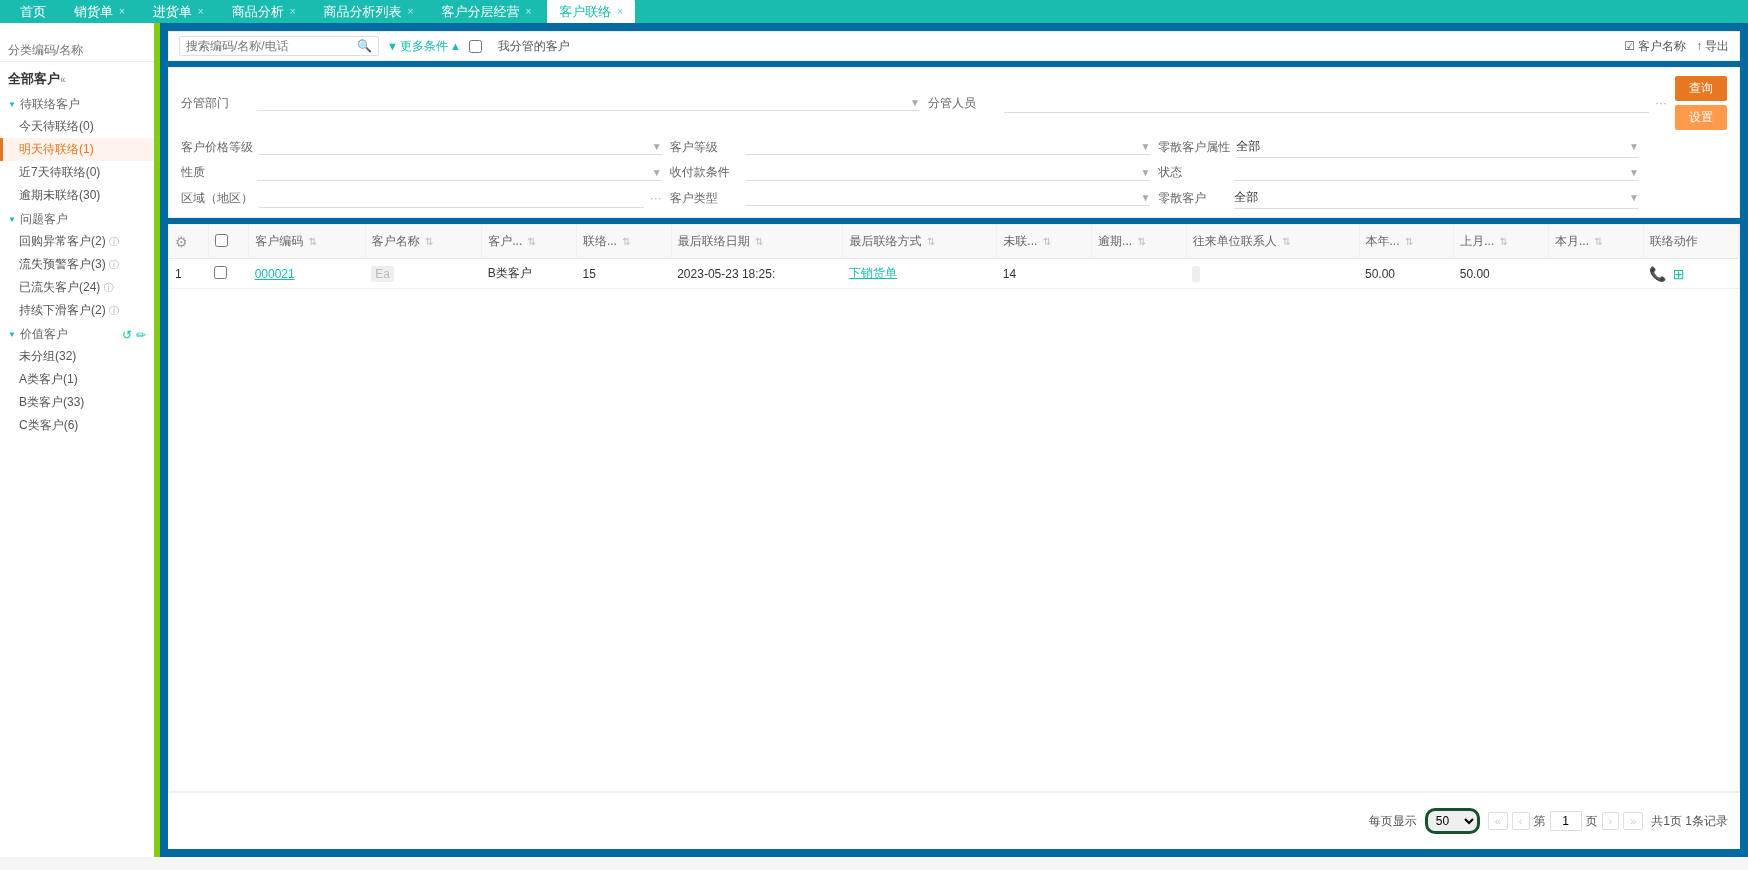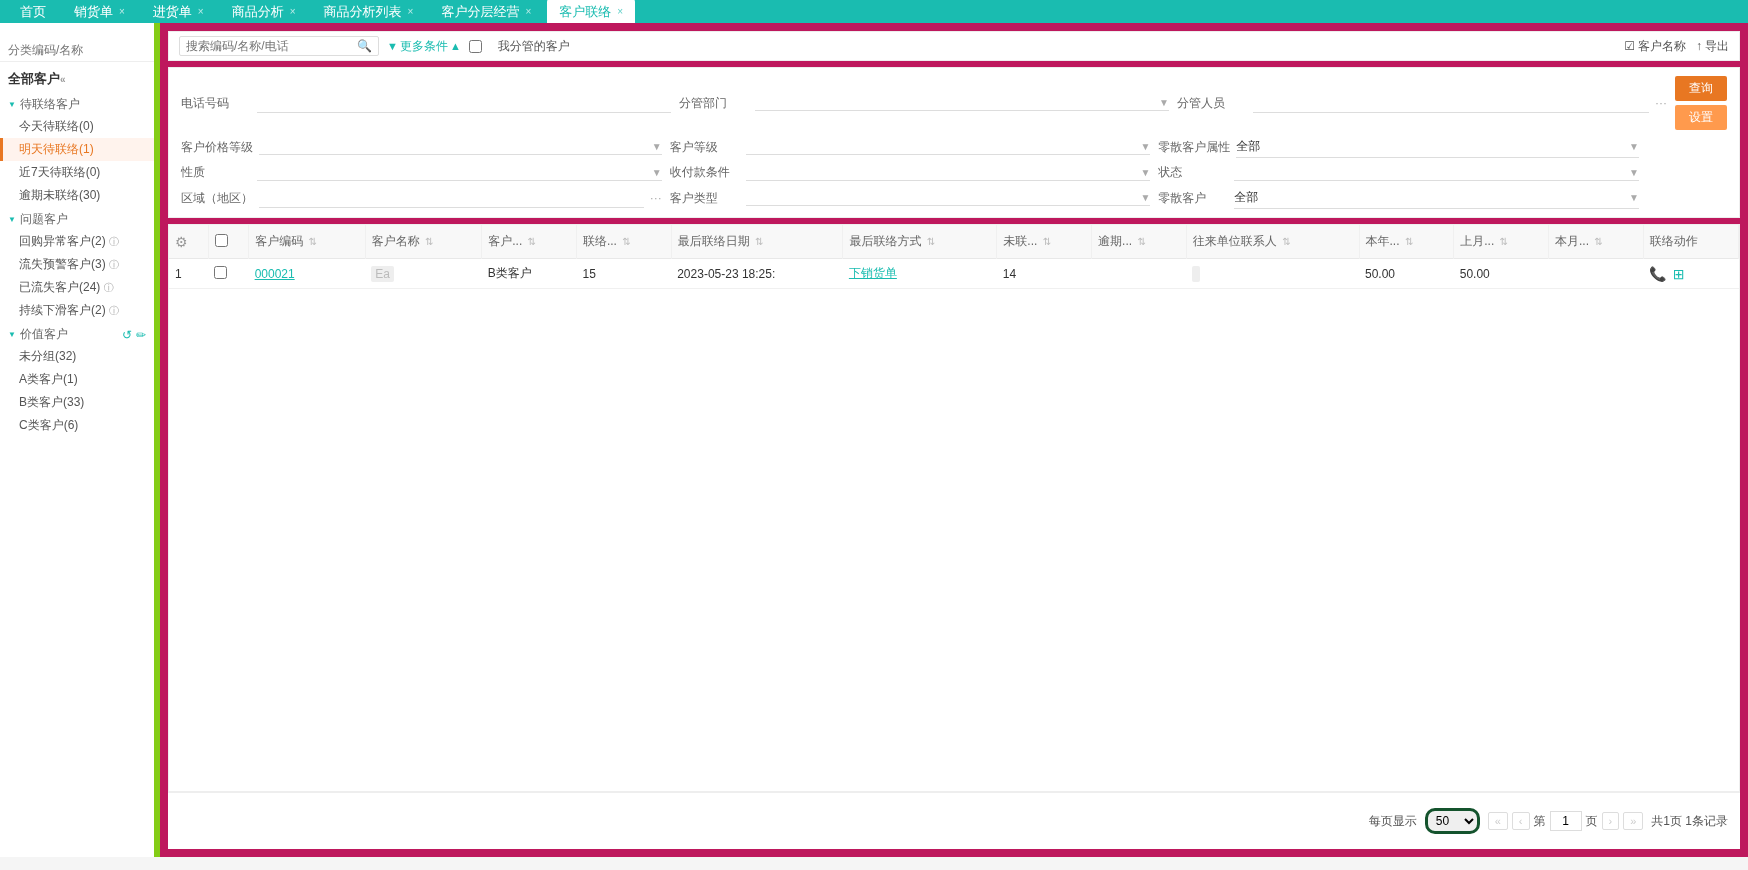--- a/index.html
+++ b/index.html
@@ -104,21 +104,21 @@
       color: #e87722;
       border-left: 3px solid #e87722;
     }
 
     
     .content-area {
       flex: 1;
       display: flex;
       flex-direction: column;
       overflow: hidden;
-      background: #be185d;
+      background: #0369a1;
       padding: 8px;
     }
 
     
     .filter-bar {
       display: flex;
       align-items: center;
       background: #fff;
       padding: 4px 10px;
       gap: 8px;
@@ -467,24 +467,20 @@
         <div class="action-link">
           <span style="color:#555;">↑</span>
           <span>导出</span>
         </div>
       </div>
     </div>
 
     <div class="advanced-filter">
 
       <div class="filter-row">
-        <div class="filter-field">
-          <span class="filter-label">电话号码</span>
-          <input class="filter-input" type="text" style="">
-        </div>
         <div class="filter-field">
           <span class="filter-label">分管部门</span>
           <div class="filter-select">
             <span></span>
             <span class="filter-select-arrow">▼</span>
           </div>
         </div>
         <div class="filter-field">
           <span class="filter-label">分管人员</span>
           <input class="filter-input" type="text" style="">

